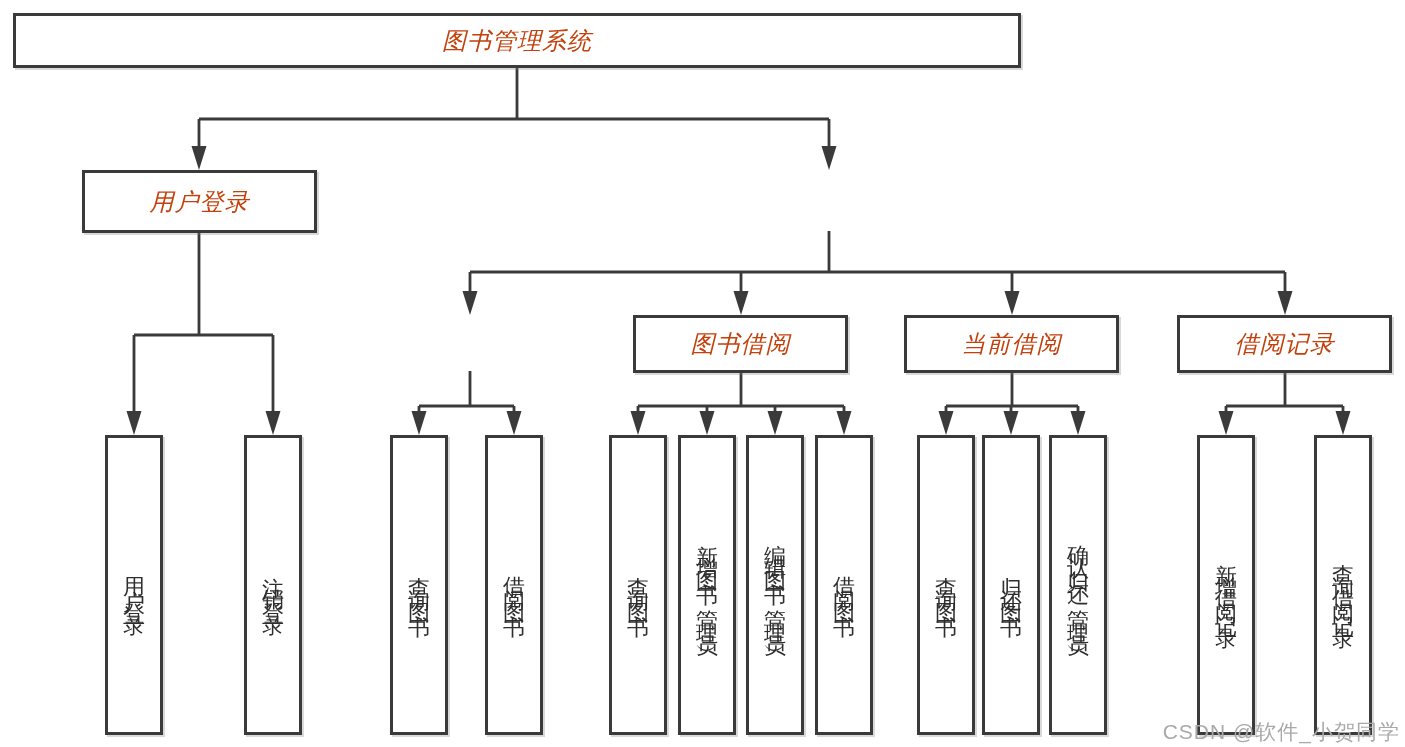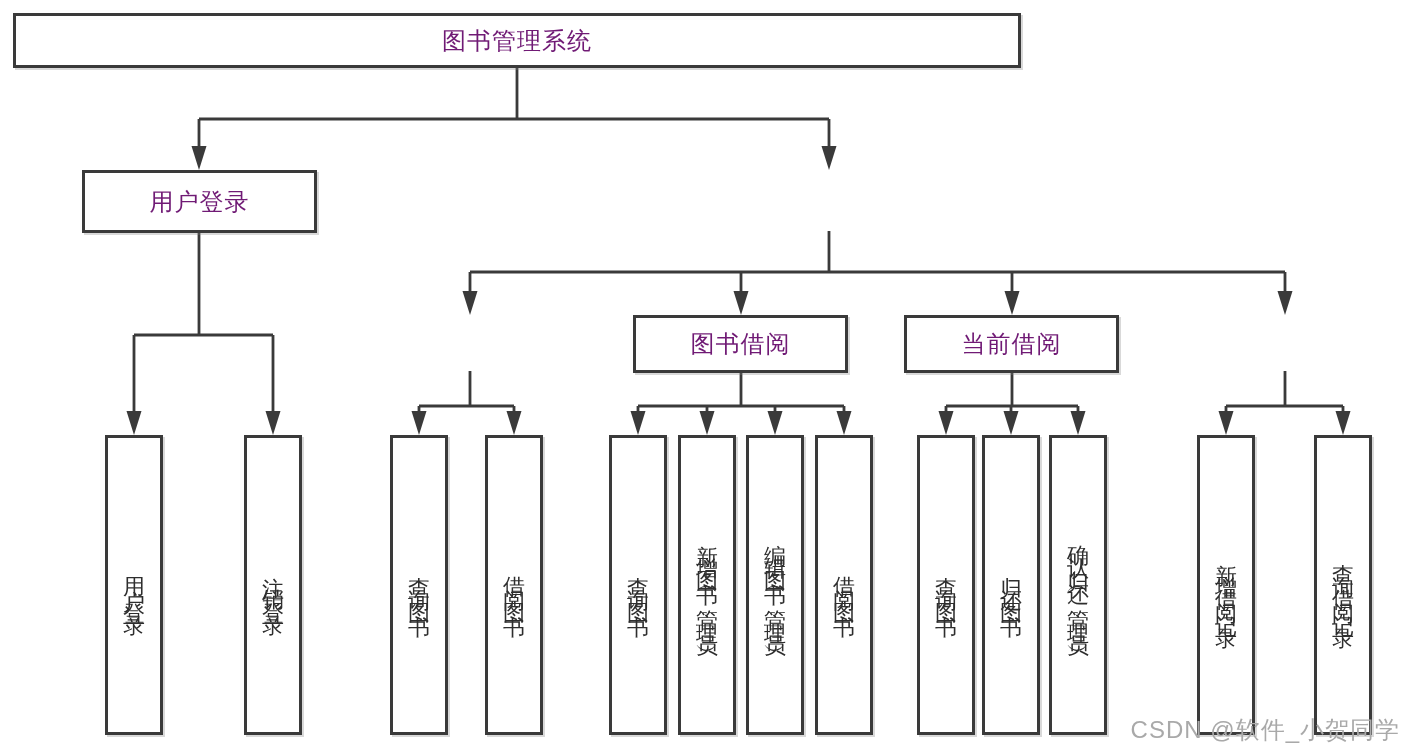--- a/index.html
+++ b/index.html
@@ -25,23 +25,24 @@
   .hbox {
     position: absolute;
     box-sizing: border-box;
     background: #ffffff;
     border: 3px solid #3a3a3a;
     box-shadow: 2px 2px 0 rgba(130,130,130,0.30);
     display: flex;
     align-items: center;
     justify-content: center;
     font-size: 24px;
-    color: #701a75;
+    color: #c2410c;
     letter-spacing: 1px;
     white-space: nowrap;
+    font-style: italic;
   }
   .vbox {
     position: absolute;
     box-sizing: border-box;
     background: #ffffff;
     border: 3px solid #3a3a3a;
     box-shadow: 2px 2px 0 rgba(130,130,130,0.30);
     display: flex;
     align-items: center;
     justify-content: center;
@@ -51,21 +52,21 @@
     text-orientation: mixed;
     font-size: 22px;
     line-height: 1;
     letter-spacing: 13px;
     color: #2e2e2e;
   }
   .watermark {
     position: absolute;
     right: 5px;
     bottom: 1px;
-    font-size: 24px;
+    font-size: 21px;
     color: #a9a9a9;
     letter-spacing: 1px;
     white-space: nowrap;
   }
 </style>
 </head>
 <body>
 
 <div id="stage">
 
@@ -132,20 +133,21 @@
       <polygon points="1343,435 1335.5,411 1350.5,411"></polygon>
     </g>
   </svg>
 
   <div class="hbox" style="left:13px; top:13px; width:1008px; height:55px;">图书管理系统</div>
 
   <div class="hbox" style="left:82px; top:170px; width:235px; height:63px;">用户登录</div>
 
   <div class="hbox" style="left:904px; top:315px; width:215px; height:58px;">当前借阅</div>
   <div class="hbox" style="left:633px; top:315px; width:215px; height:58px;">图书借阅</div>
+  <div class="hbox" style="left:1177px; top:315px; width:215px; height:58px;">借阅记录</div>
 
   <div class="vbox" style="left:105px; top:435px; width:58px; height:300px;">
     <span class="vtext">用户登录</span>
   </div>
   <div class="vbox" style="left:244px; top:435px; width:58px; height:300px;">
     <span class="vtext">注销登录</span>
   </div>
 
   <div class="vbox" style="left:390px; top:435px; width:58px; height:300px;">
     <span class="vtext">查询图书</span>

